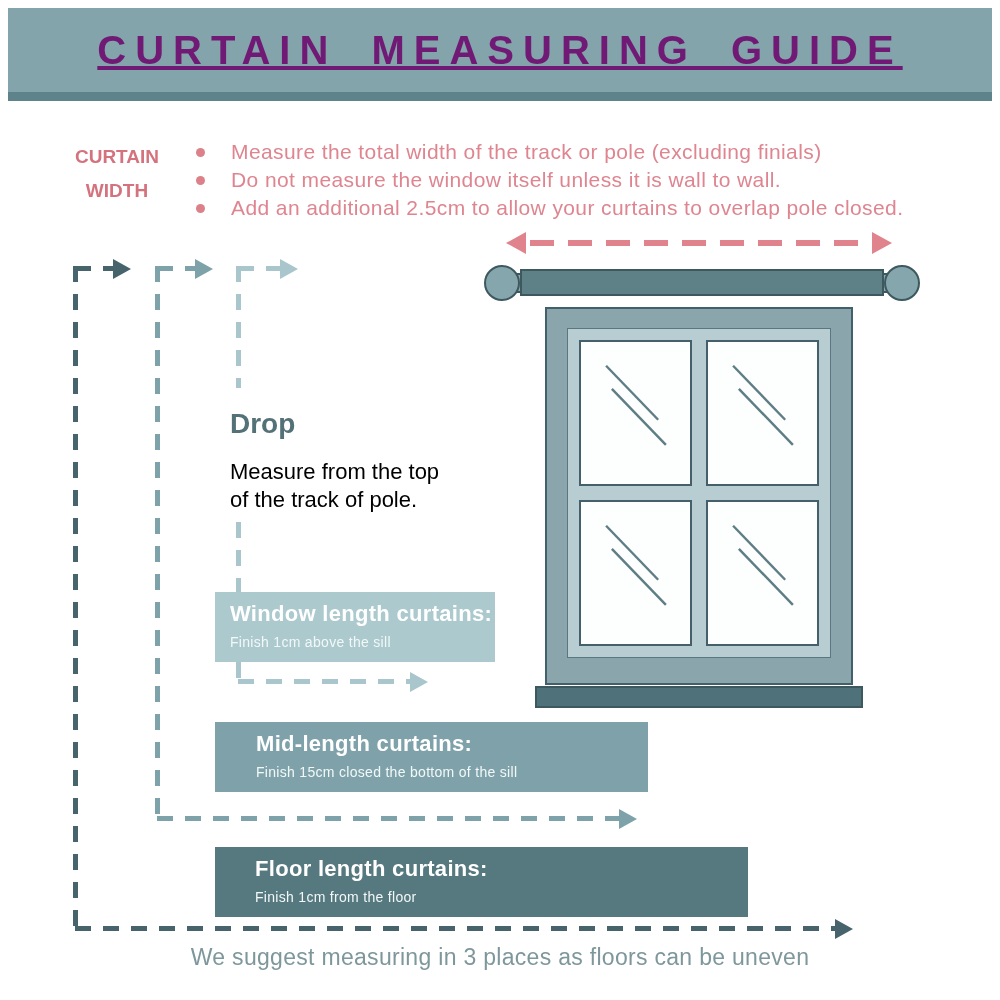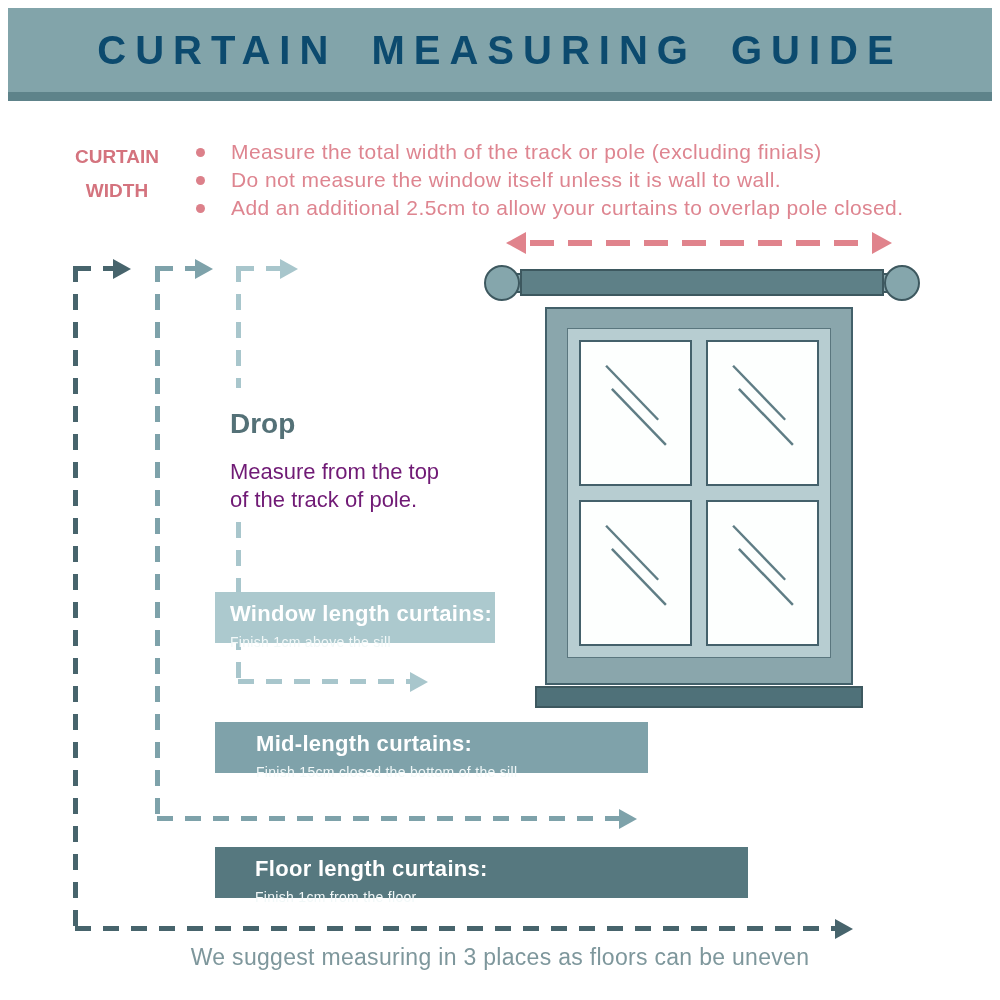--- a/index.html
+++ b/index.html
@@ -2,21 +2,21 @@
 <html><head>
 <meta charset="utf-8">
 <style>
   html,body{margin:0;padding:0;background:#ffffff;}
   body{font-family:"Liberation Sans", sans-serif;}
   .page{position:relative;width:1000px;height:1000px;background:#ffffff;overflow:hidden;}
 
   
   .header-bar{position:absolute;left:8px;top:8px;width:984px;height:84px;background:#82A4AA;
     display:flex;align-items:center;justify-content:center;}
-  .header-title{color:#0c4a6e;font-size:40px;font-weight:bold;letter-spacing:9px;word-spacing:14px;margin:15px;}
+  .header-title{color:#701a75;font-size:40px;font-weight:bold;letter-spacing:9px;word-spacing:14px;margin:15px;text-decoration:underline;}
   .header-underline{position:absolute;left:8px;top:92px;width:984px;height:9px;background:#5E838A;}
 
   
   .width-heading{position:absolute;left:42px;top:140px;width:150px;text-align:center;
     color:#D4737E;font-size:19px;font-weight:bold;line-height:34px;}
   .bullet-list{position:absolute;left:196px;top:140px;width:780px;}
   .bullet-row{display:flex;align-items:flex-start;margin-bottom:5px;}
   .bullet-dot{width:9px;height:9px;border-radius:50%;background:#DC808A;margin:8px 26px 0 0;flex:0 0 auto;}
   .bullet-text{color:#DE8590;font-size:21px;line-height:23px;letter-spacing:0.4px;}
 
@@ -56,24 +56,24 @@
     border:1px solid #5A767E;box-sizing:border-box;}
   .window-pane{position:absolute;width:113px;height:146px;background:#FDFFFE;
     border:2px solid #44616B;box-sizing:border-box;}
   .window-pane svg{display:block;width:100%;height:100%;}
   .window-sill{position:absolute;left:535px;top:686px;width:328px;height:22px;background:#4F7179;
     border:2px solid #3D585F;box-sizing:border-box;}
 
   
   .drop-block{position:absolute;left:230px;top:408px;width:260px;}
   .drop-heading{margin:0;color:#547177;font-size:28px;font-weight:bold;}
-  .drop-body{margin:18px 0 0 0;color:#701a75;font-size:22px;line-height:28px;}
+  .drop-body{margin:18px 0 0 0;color:#000000;font-size:22px;line-height:28px;}
 
   
-  .length-box{position:absolute;box-sizing:border-box;padding:8px 0 0 15px;height:51px;}
+  .length-box{position:absolute;box-sizing:border-box;padding:8px 0 0 15px;height:70px;}
   .box-window{left:215px;top:592px;width:280px;background:#ACC9CE;}
   .box-mid{left:215px;top:722px;width:433px;background:#7FA2AA;padding-left:41px;}
   .box-floor{left:215px;top:847px;width:533px;background:#56787F;padding-left:40px;}
   .box-title{color:#ffffff;font-size:22px;font-weight:bold;line-height:28px;letter-spacing:0.3px;}
   .box-detail{color:#F2F8F8;font-size:14px;line-height:28px;letter-spacing:0.3px;}
 
   
   .footer-note{position:absolute;left:0;top:944px;width:1000px;text-align:center;
     color:#7E979C;font-size:23px;letter-spacing:0.3px;}
 </style>

